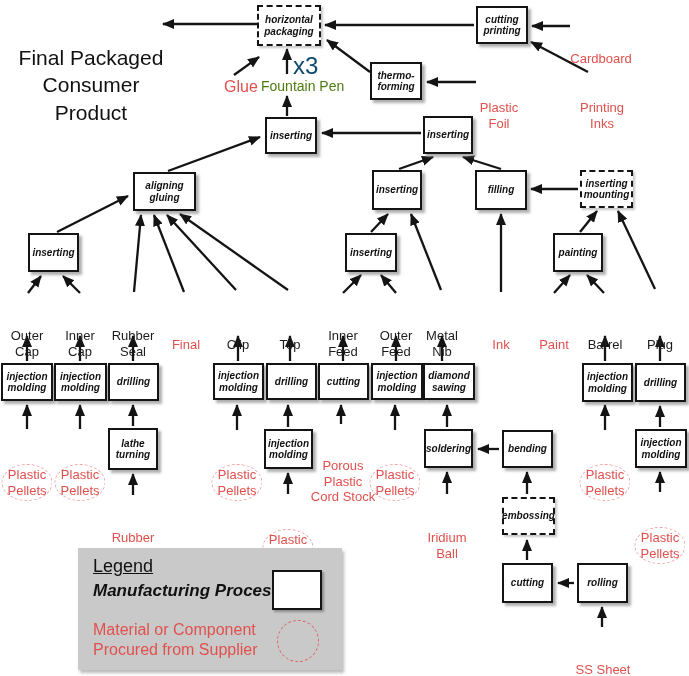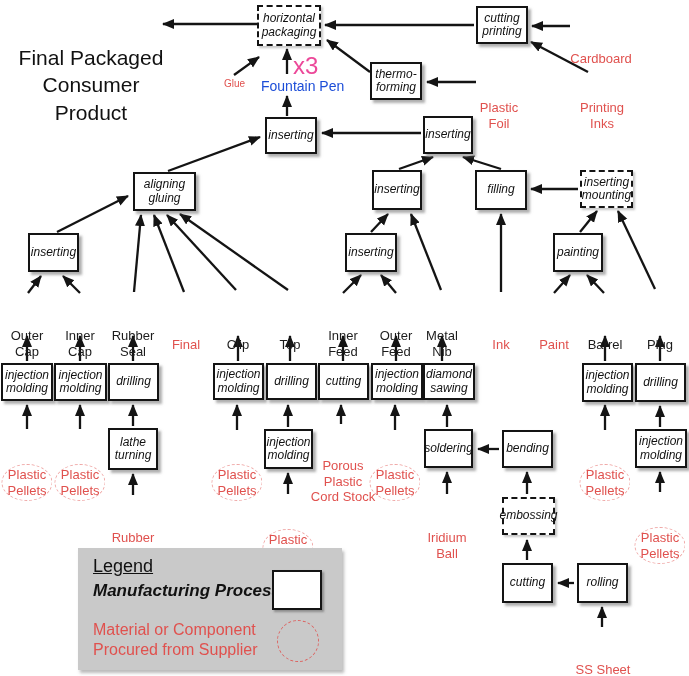--- a/index.html
+++ b/index.html
@@ -2,33 +2,33 @@
 <html><head>
 <meta charset="utf-8">
 <style>
   html,body{margin:0;padding:0;background:#fff;}
   .stage{position:relative;width:689px;height:676px;background:#ffffff;
          font-family:"Liberation Sans",sans-serif;overflow:hidden;}
   
   .pbox{position:absolute;box-sizing:border-box;display:flex;align-items:center;justify-content:center;
         text-align:center;background:#fff;border:2px solid #141414;
         box-shadow:2.5px 2.5px 2.5px rgba(110,110,110,.55);
-        font-weight:normal;font-style:italic;font-size:12px;line-height:1.12;
+        font-weight:bold;font-style:italic;font-size:10px;line-height:1.12;
         white-space:pre-line;color:#111;}
   .pbox.dashed{border-style:dashed;box-shadow:2px 2px 2px rgba(130,130,130,.45);}
   
   .lbl{position:absolute;transform:translateX(-50%);text-align:center;
        font-size:13px;line-height:1.2;color:#1c1c1c;white-space:pre-line;margin-top:32px;}
   .mat{color:#e0514e;}
   .ellipse{border:1.5px dashed rgba(224,81,78,.5);border-radius:50%;padding:2px 5px;}
   .title{position:absolute;left:5px;top:12px;width:172px;text-align:center;
          font-size:21px;line-height:1.3;color:#111;white-space:pre-line;transform:none;}
-  .mult{position:absolute;left:293px;top:52px;font-size:24px;color:#ec4899;}
-  .prod{position:absolute;left:261px;top:78px;font-size:14px;color:#1d4ed8;}
-  .glue{position:absolute;left:224px;top:78px;font-size:10px;}
+  .mult{position:absolute;left:293px;top:52px;font-size:24px;color:#0c4a6e;}
+  .prod{position:absolute;left:261px;top:78px;font-size:14px;color:#4d7c0f;}
+  .glue{position:absolute;left:224px;top:78px;font-size:16px;}
   
   svg.arrows{position:absolute;left:0;top:0;width:689px;height:676px;pointer-events:none;}
   svg.arrows line{stroke:#141414;stroke-width:2.3;}
   
   .legend{position:absolute;left:78px;top:548px;width:264px;height:122px;box-sizing:border-box;
           background:#c9c9c9;box-shadow:2px 3px 3px rgba(140,140,140,.6);text-decoration:underline;}
   .legend-title{position:absolute;left:15px;top:8px;font-size:18px;text-decoration:underline;color:#111;}
   .legend-proc{position:absolute;left:15px;top:33px;font-size:17px;font-weight:bold;font-style:italic;color:#111;}
   .legend-box{position:absolute;left:194px;top:22px;width:50px;height:40px;box-sizing:border-box;
               background:#fff;border:2.5px solid #141414;box-shadow:2px 2px 2px rgba(100,100,100,.6);}

